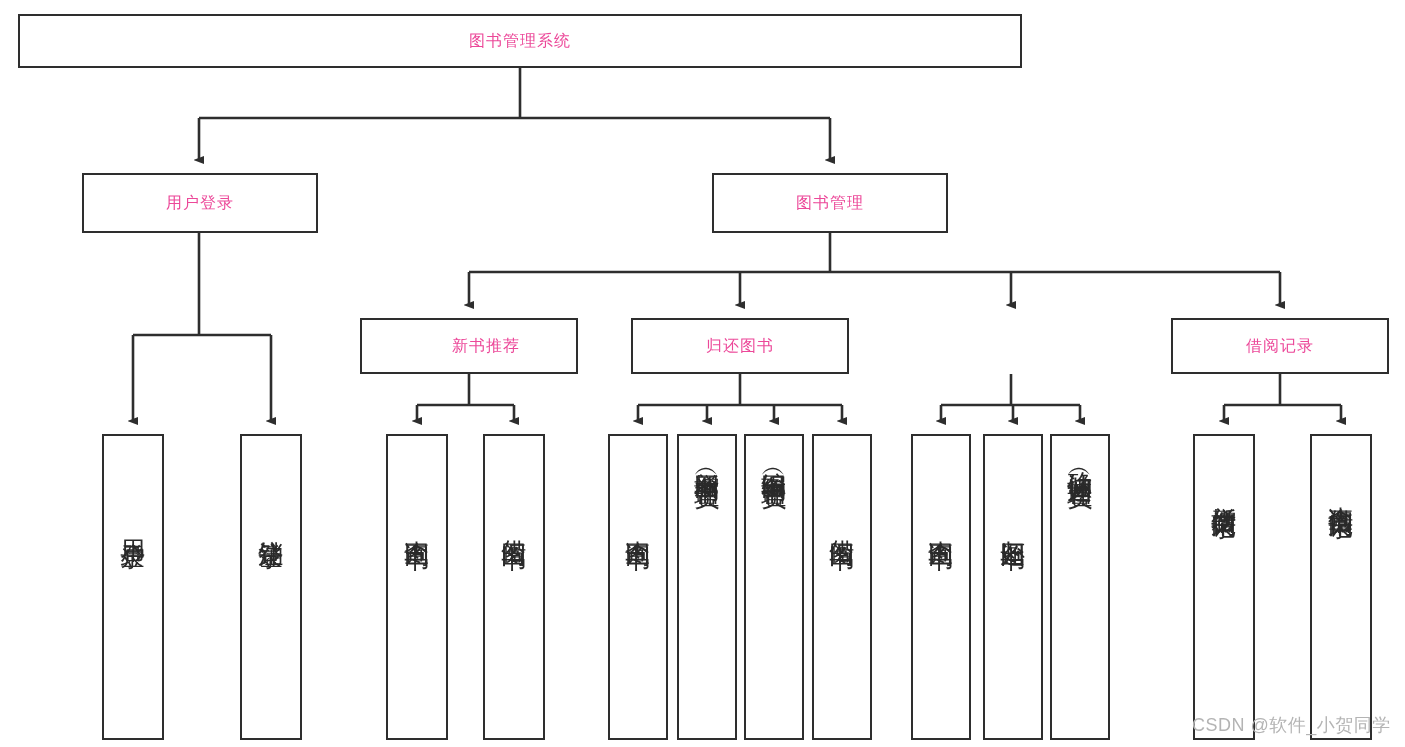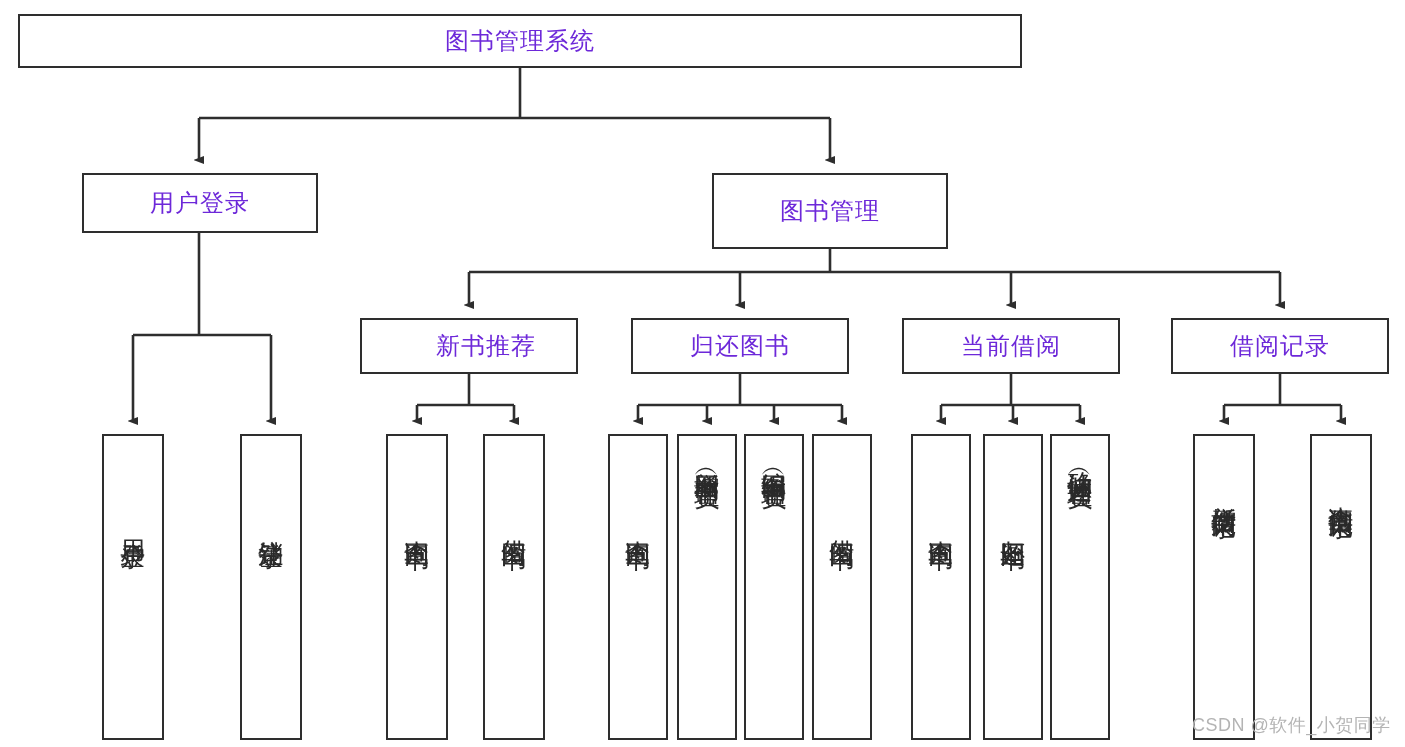--- a/index.html
+++ b/index.html
@@ -28,22 +28,22 @@
   .node {
     position: absolute;
     box-sizing: border-box;
     background: #ffffff;
     border: 2px solid #2e2e2e;
     display: flex;
     align-items: center;
     justify-content: center;
   }
   .node.horiz {
-    font-size: 24px;
-    color: #6d28d9;
+    font-size: 16px;
+    color: #ec4899;
     letter-spacing: 1px;
     line-height: 1.2;
   }
   .node.vert {
     align-items: flex-start;
     justify-content: center;
     padding-top: 14px;
   }
   .node.vert .vlabel {
     writing-mode: vertical-rl;
@@ -131,33 +131,30 @@
     </g>
   </svg>
 
   <div class="node horiz root-node" style="left:18px; top:14px; width:1004px; height:54px;">
     <span>图书管理系统</span>
   </div>
 
   <div class="node horiz" style="left:82px; top:173px; width:236px; height:60px;">
     <span>用户登录</span>
   </div>
-  <div class="node horiz" style="left:712px; top:173px; width:236px; height:76px;">
+  <div class="node horiz" style="left:712px; top:173px; width:236px; height:60px;">
     <span>图书管理</span>
   </div>
 
   <div class="node horiz" style="left:360px; top:318px; width:218px; height:56px;padding-left:34px;">
     <span>新书推荐</span>
   </div>
   <div class="node horiz" style="left:631px; top:318px; width:218px; height:56px;">
     <span>归还图书</span>
   </div>
-  <div class="node horiz" style="left:902px; top:318px; width:218px; height:56px;">
-    <span>当前借阅</span>
-  </div>
   <div class="node horiz" style="left:1171px; top:318px; width:218px; height:56px;align-items:center;">
     <span>借阅记录</span>
   </div>
 
   <div class="node vert mid" style="left:102px; top:434px; width:62px; height:306px;">
     <span class="vlabel">用户登录</span>
   </div>
   <div class="node vert mid" style="left:240px; top:434px; width:62px; height:306px;">
     <span class="vlabel">注销登录</span>
   </div>

